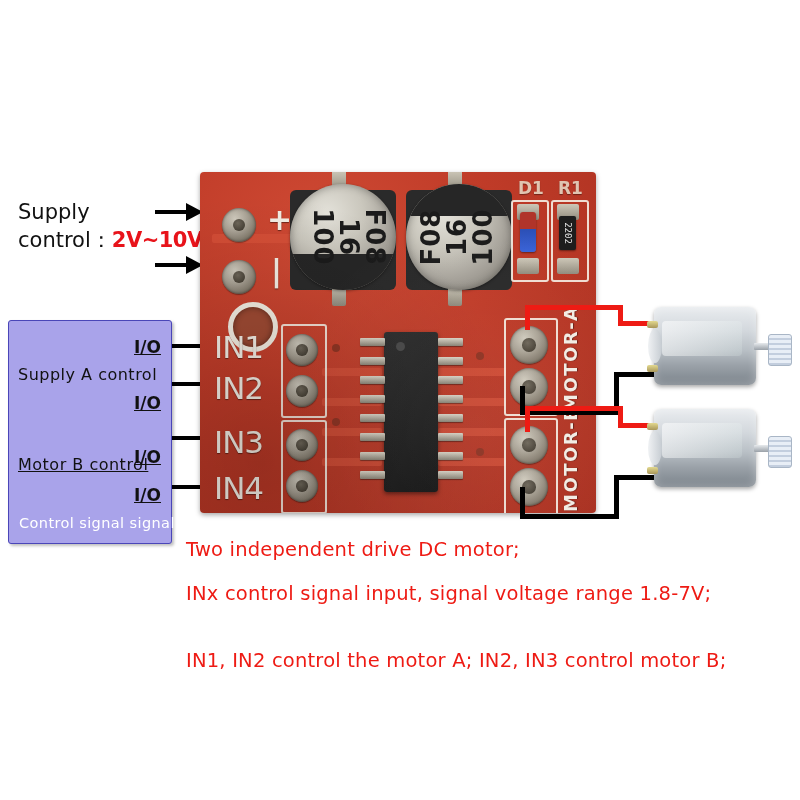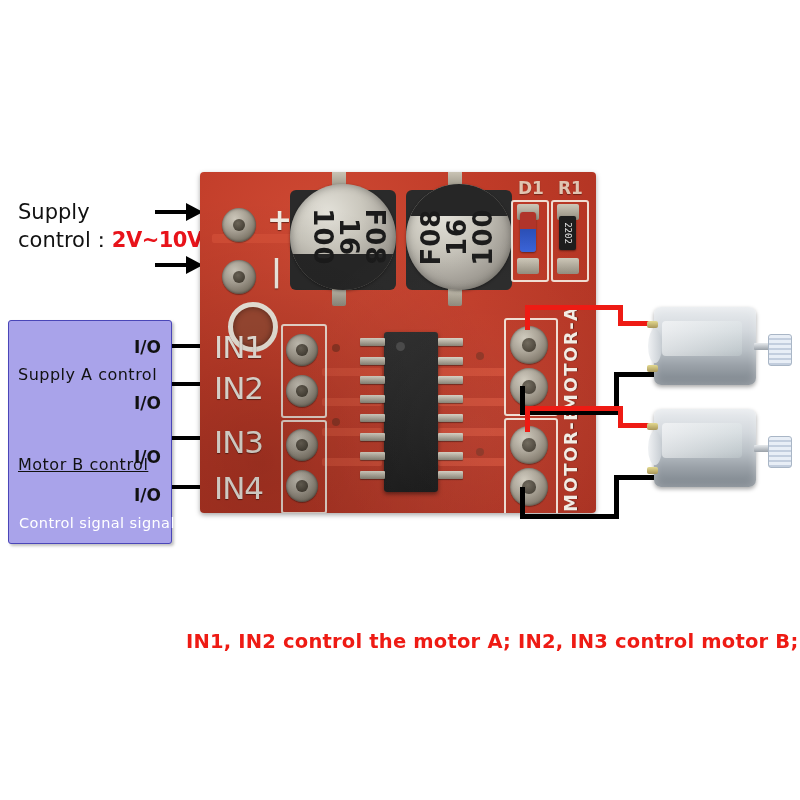--- a/index.html
+++ b/index.html
@@ -46,20 +46,21 @@
     width:162px;height:222px;
     background:#a9a3ea;
     border:1px solid #4a46b8;
     border-radius:3px;
     box-shadow:2px 2px 3px rgba(0,0,0,0.25);
   }
   .ctrl-io{
     position:absolute;right:10px;
     font-size:17px;font-weight:bold;color:#111;
     font-family:"DejaVu Sans","Liberation Sans",sans-serif;
+    text-decoration:underline;
   }
   .ctrl-motor{
     position:absolute;left:9px;
     font-size:16px;color:#111;letter-spacing:0.5px;
     font-family:"DejaVu Sans","Liberation Sans",sans-serif;
     white-space:nowrap;
   }
   .ctrl-caption{
     position:absolute;left:10px;bottom:12px;
     font-size:14.5px;color:#ffffff;letter-spacing:0.4px;
@@ -469,15 +470,17 @@
 
   <div class="motor" style="left:654px;top:409px;width:102px;height:78px;">
     <div class="body"></div>
     <div class="endcap"></div>
     <div class="term" style="top:14px;"></div>
     <div class="term" style="top:58px;"></div>
     <div class="shaft"></div>
     <div class="gear"></div>
   </div>
 
-  <div class="caption" style="top:630px;font-weight:bold;">IN1, IN2 control the motor A; IN2, IN3 control motor B;</div>
+  <div class="caption" style="top:538px;">Two independent drive DC motor;</div>
+  <div class="caption" style="top:582px;">INx control signal input, signal voltage range 1.8-7V;</div>
+  <div class="caption" style="top:649px;">IN1, IN2 control the motor A; IN2, IN3 control motor B;</div>
 
 </div>
 
 </body></html>

